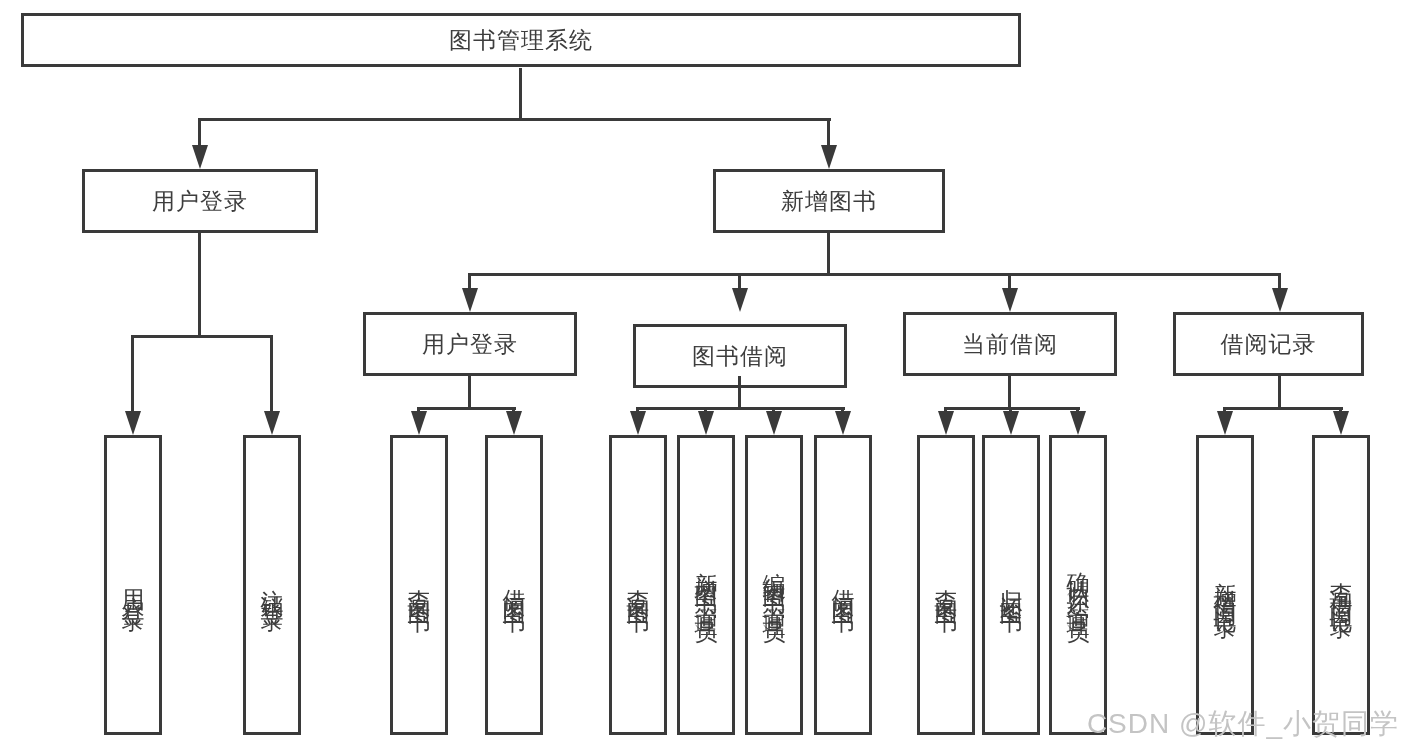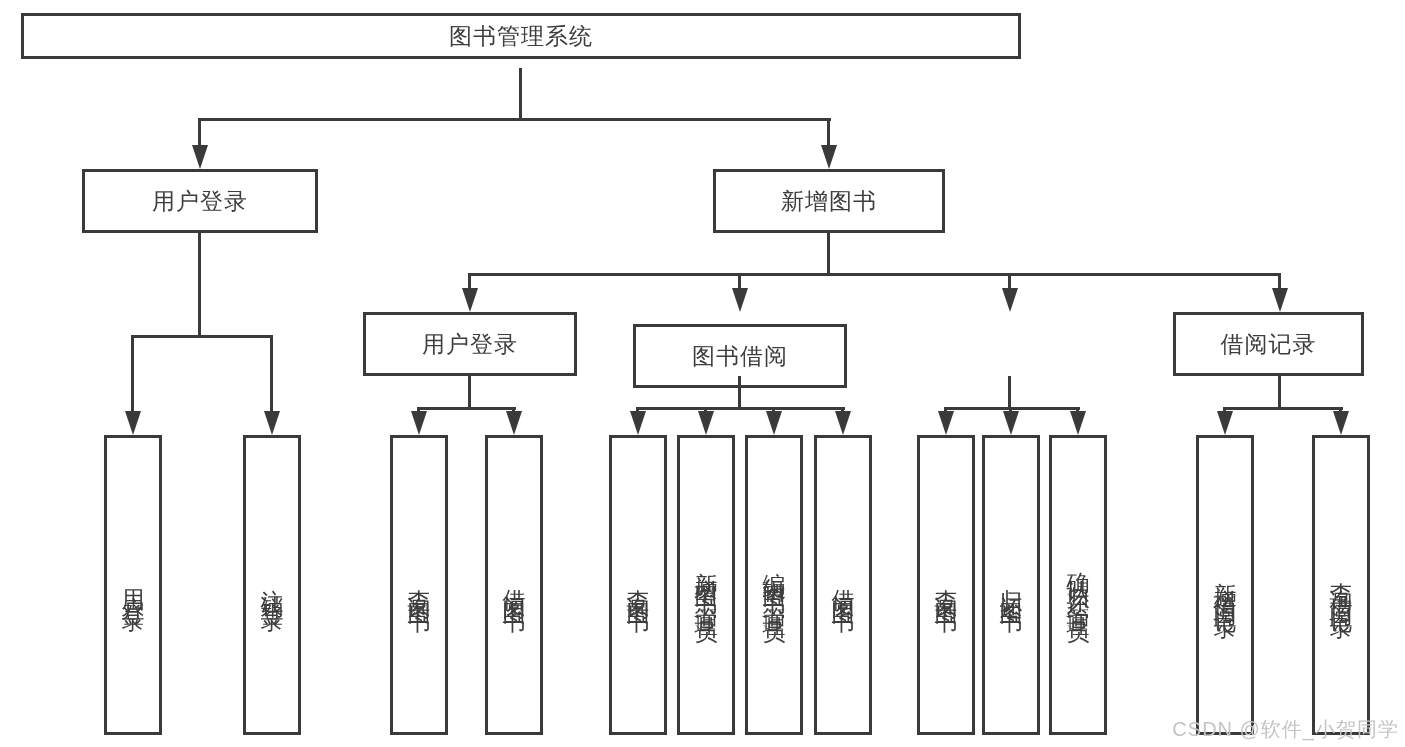--- a/index.html
+++ b/index.html
@@ -44,32 +44,32 @@
   .hl{position:absolute;height:3px;background:var(--line);}
   .ar{
     position:absolute;width:0;height:0;
     border-left:8px solid transparent;
     border-right:8px solid transparent;
     border-top:24px solid var(--line);
   }
   .watermark{
     position:absolute;
     right:6px;bottom:4px;
-    font-size:20px;
+    font-size:28px;
     color:#c4c4c4;
     letter-spacing:1px;
     white-space:nowrap;
   }
 </style>
 </head>
 <body>
 
 <div class="canvas">
 
-  <div class="bx" style="left:21px;top:13px;width:1000px;height:46px;">
+  <div class="bx" style="left:21px;top:13px;width:1000px;height:54px;">
     <span>图书管理系统</span>
   </div>
 
   <div class="vl" style="left:519px;top:68px;height:50px;"></div>
   <div class="hl" style="left:198px;top:118px;width:633px;"></div>
   <div class="vl" style="left:198px;top:118px;height:29px;"></div>
   <div class="ar" style="left:192px;top:145px;"></div>
   <div class="vl" style="left:827px;top:118px;height:29px;"></div>
   <div class="ar" style="left:821px;top:145px;"></div>
 
@@ -96,20 +96,23 @@
   <div class="vl" style="left:1008px;top:273px;height:17px;"></div>
   <div class="ar" style="left:1002px;top:288px;"></div>
   <div class="vl" style="left:1278px;top:273px;height:17px;"></div>
   <div class="ar" style="left:1272px;top:288px;"></div>
 
   <div class="bx" style="left:363px;top:312px;width:214px;height:64px;">
     <span>用户登录</span>
   </div>
   <div class="bx" style="left:633px;top:324px;width:214px;height:64px;">
     <span>图书借阅</span>
+  </div>
+  <div class="bx" style="left:903px;top:312px;width:214px;height:64px;">
+    <span>当前借阅</span>
   </div>
   <div class="bx" style="left:1173px;top:312px;width:191px;height:64px;justify-content:center;">
     <span>借阅记录</span>
   </div>
 
   <div class="vl" style="left:468px;top:376px;height:31px;"></div>
   <div class="hl" style="left:417px;top:407px;width:99px;"></div>
   <div class="vl" style="left:417px;top:407px;height:8px;"></div>
   <div class="ar" style="left:411px;top:411px;"></div>
   <div class="vl" style="left:512px;top:407px;height:8px;"></div>

